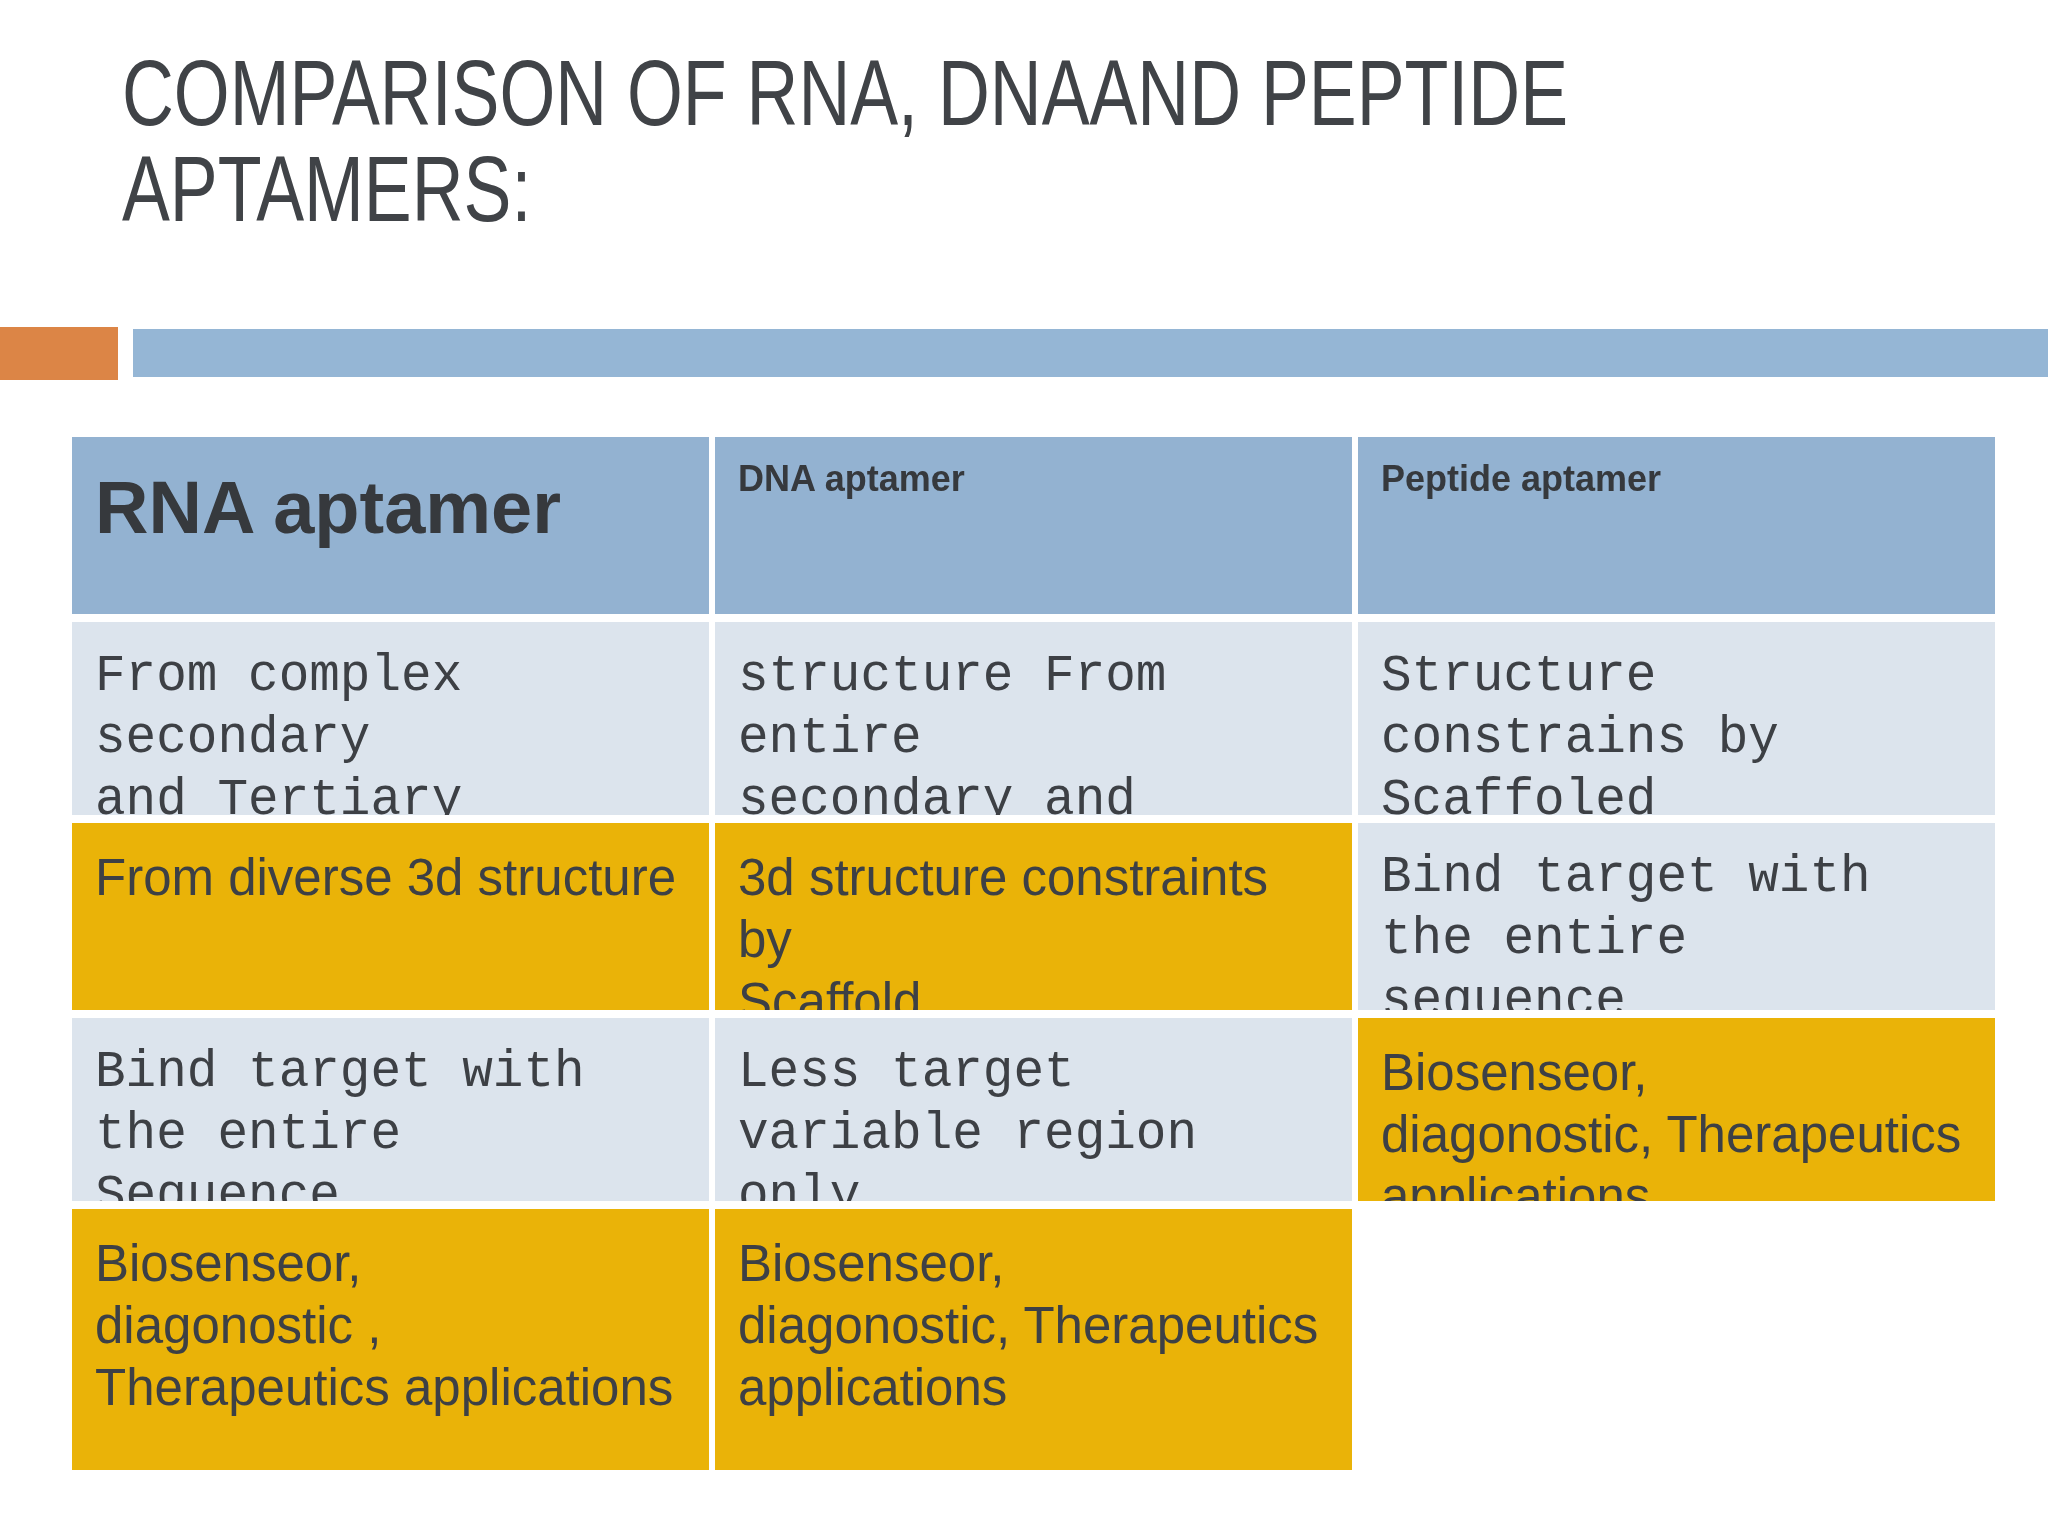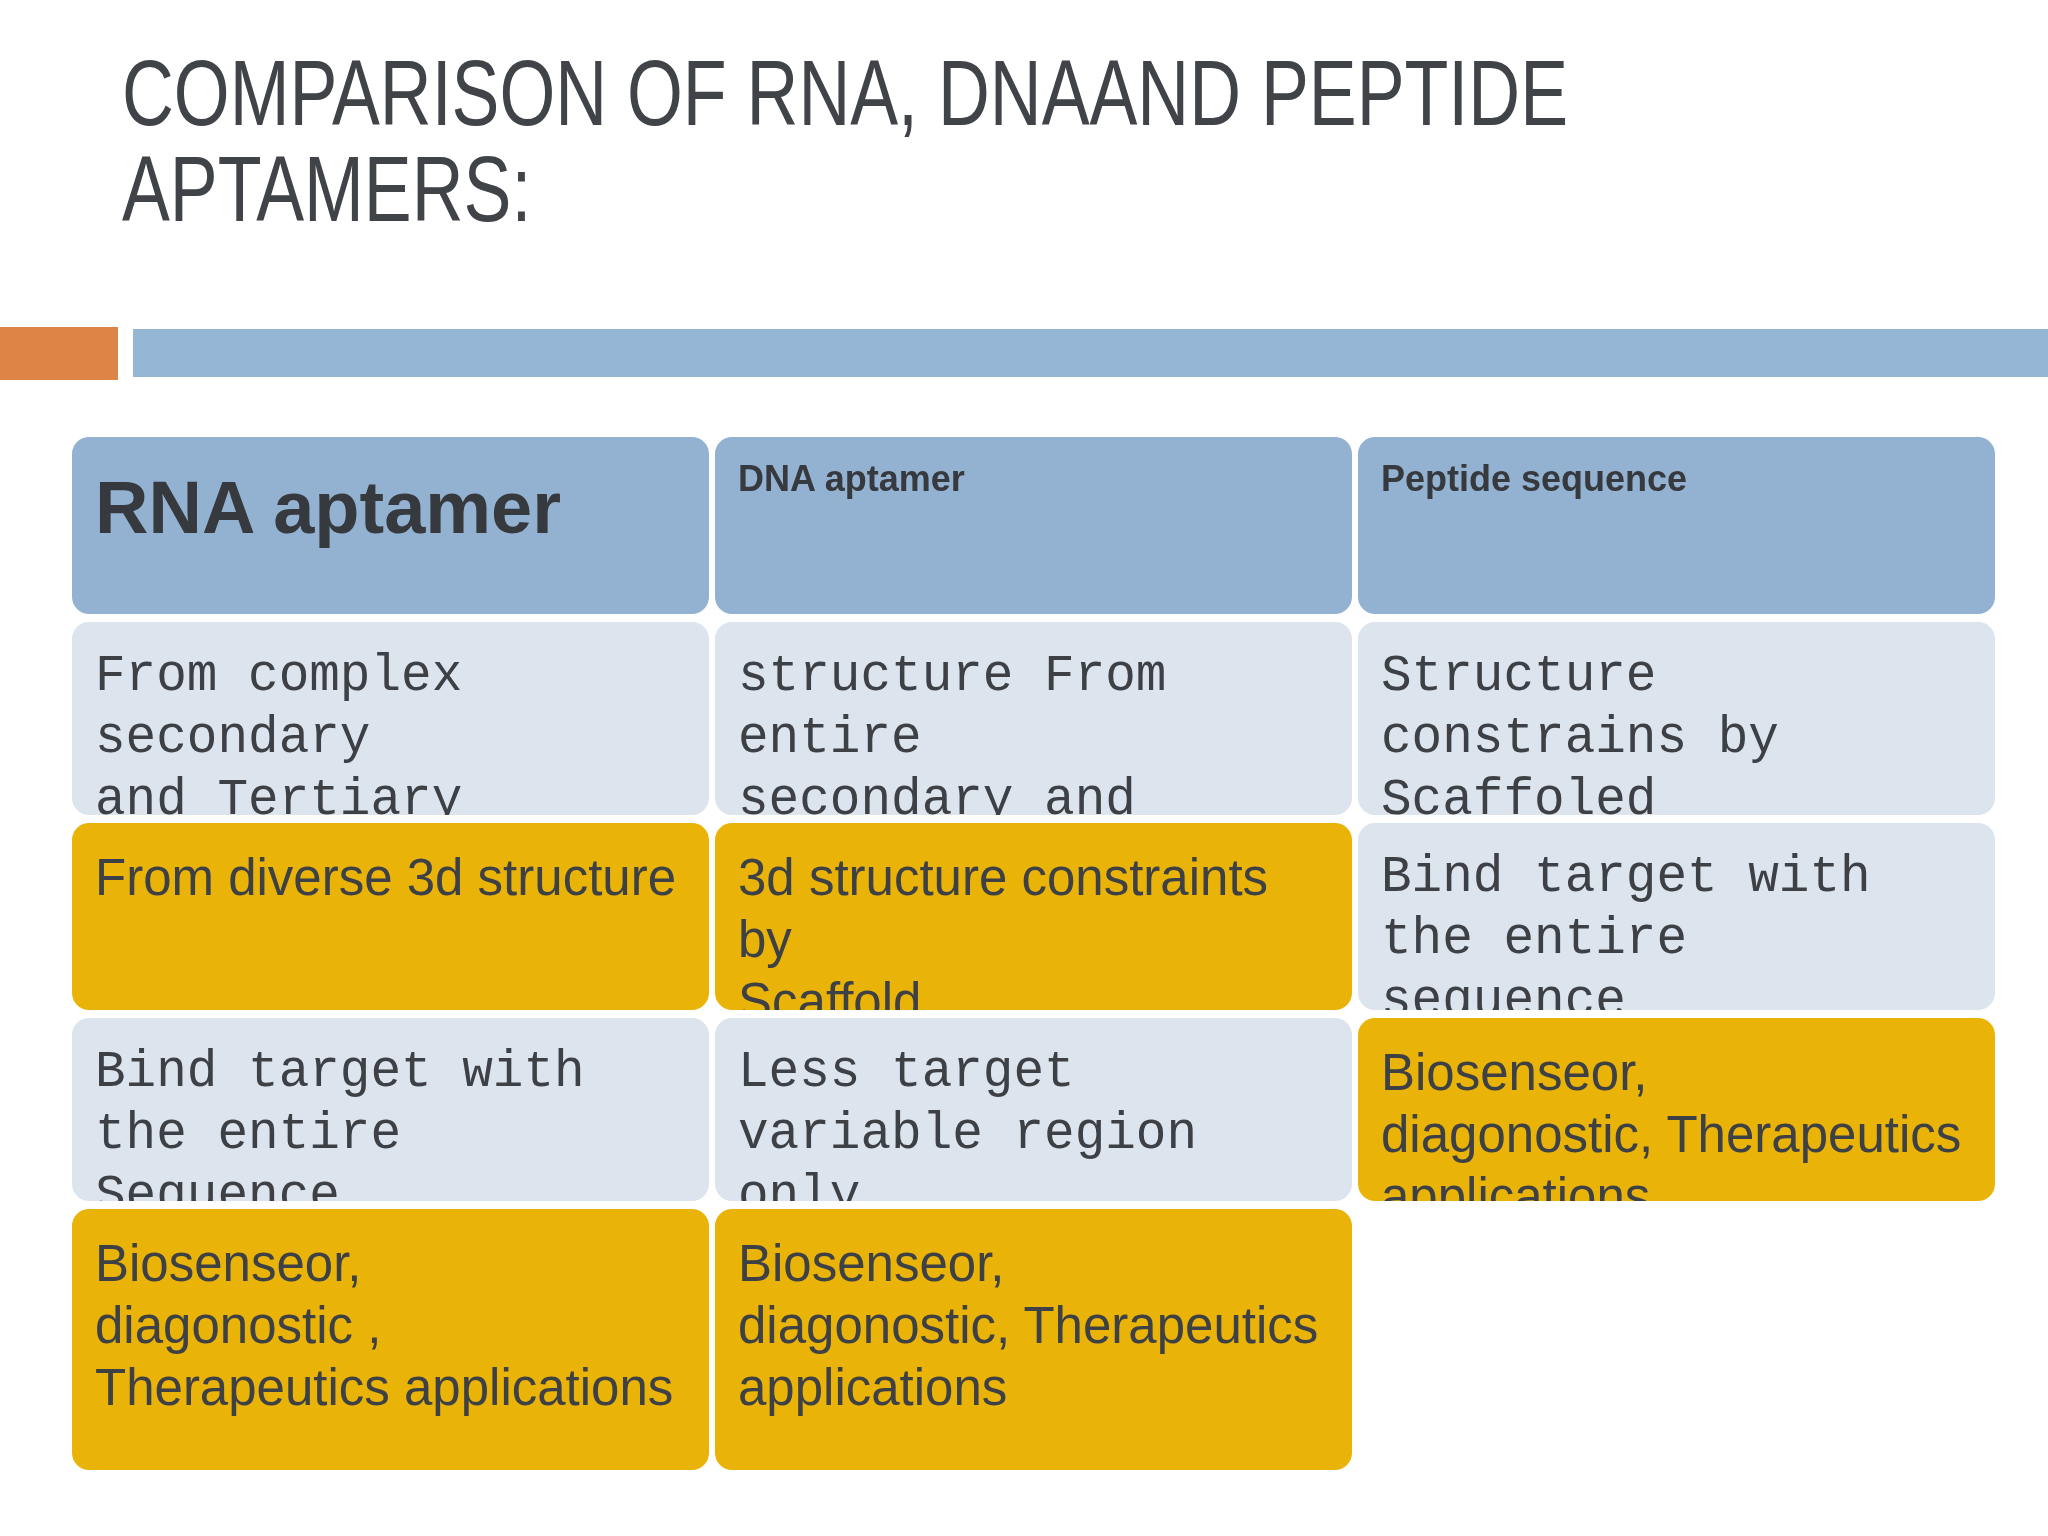--- a/index.html
+++ b/index.html
@@ -60,21 +60,20 @@
     column-gap: 6px;
     row-gap: 8px;
   }
   .cell {
     padding: 24px 22px 0 23px;
     font-size: 51px;
     line-height: 1.22;
     white-space: pre-line;
     color: #3d4045;
     overflow: hidden;
-    border-radius: 17px;
   }
   .cell.head {
     background: #93b2d1;
     font-weight: 700;
     color: #36393d;
     font-size: 36px;
     padding-top: 20px;
   }
   .cell.head.big {
     font-size: 74px;
@@ -91,21 +90,21 @@
   <h1 class="title">COMPARISON OF RNA, DNAAND PEPTIDE
 APTAMERS:</h1>
 
   <div class="accent-orange"></div>
   <div class="accent-blue"></div>
 
   <div class="cmp-table">
 
     <div class="cell head big">RNA aptamer</div>
     <div class="cell head">DNA aptamer</div>
-    <div class="cell head">Peptide sequence</div>
+    <div class="cell head">Peptide aptamer</div>
 
     <div class="cell odd">From complex secondary
 and Tertiary</div>
     <div class="cell odd">structure From entire
 secondary and Tertiary
 structure</div>
     <div class="cell odd">Structure constrains by
 Scaffoled (temporary
 structure</div>
 

